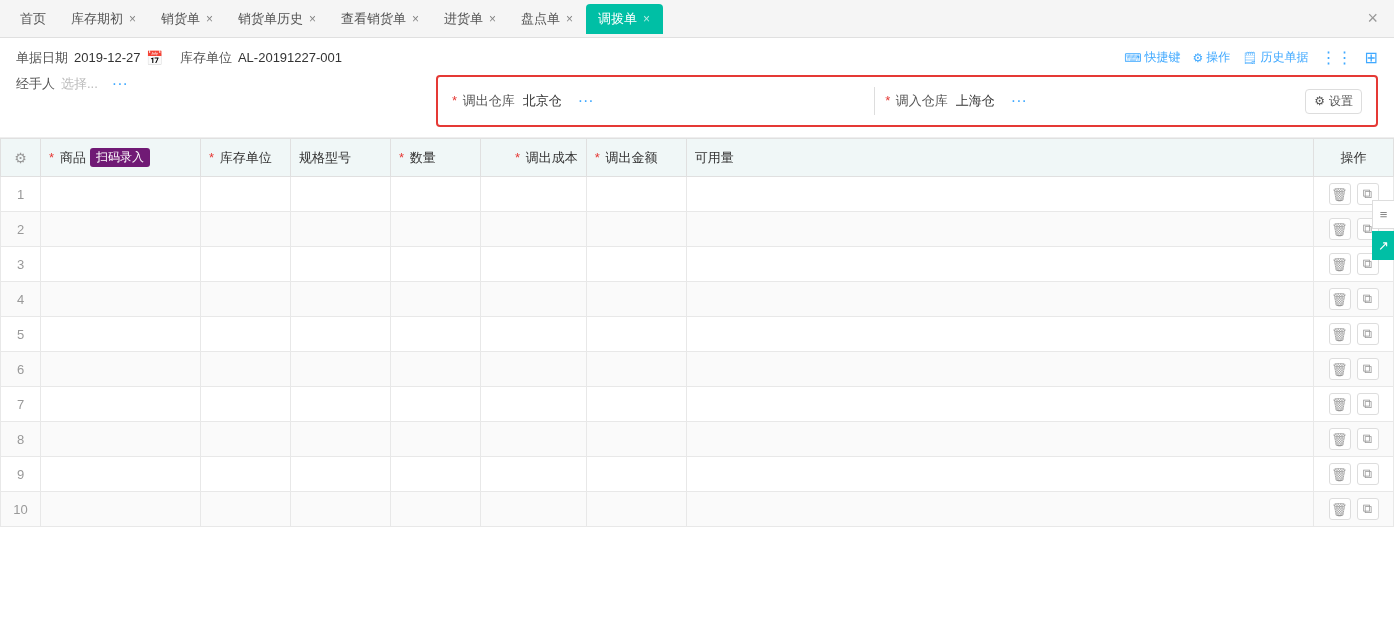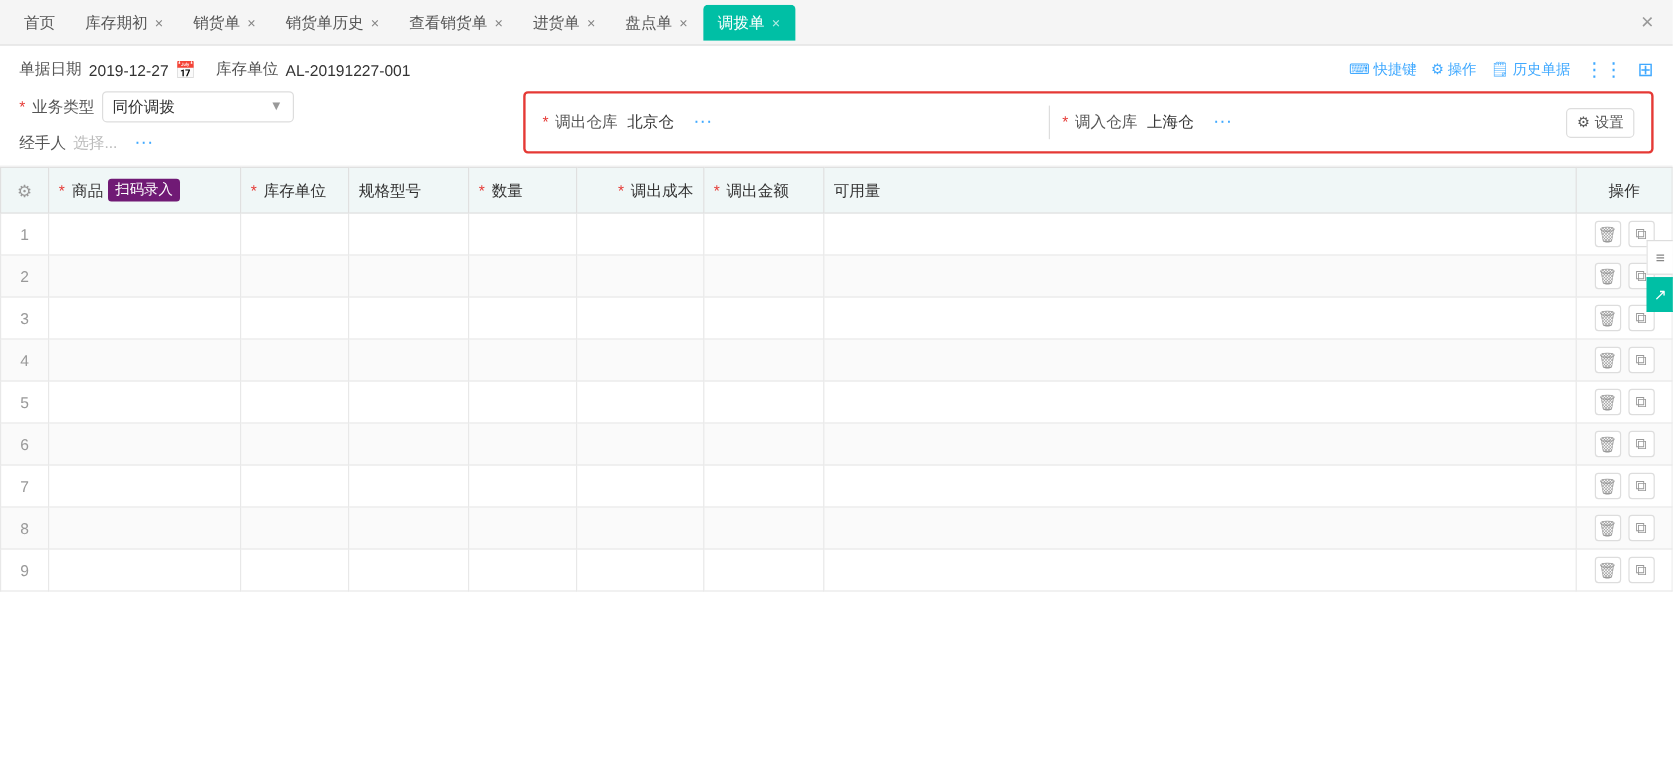--- a/index.html
+++ b/index.html
@@ -337,30 +337,20 @@
           <span>历史单据</span>
         </div>
         <div style="font-size:16px; color:#40a9ff;">⋮⋮</div>
         <div style="font-size:16px; color:#40a9ff;">⊞</div>
       </div>
     </div>
 
     <div class="main-form-row">
 
       <div class="left-section">
-        <div class="form-field">
-          <span class="field-label">
-            <span class="required-star">*</span>
-            <span>业务类型</span>
-          </span>
-          <div class="form-select">
-            <span>同价调拨</span>
-            <span class="arrow">▼</span>
-          </div>
-        </div>
         <div class="person-row">
           <span class="field-label">经手人</span>
           <span class="person-placeholder" style="cursor:pointer;">选择...</span>
           <span class="field-more">···</span>
         </div>
       </div>
 
       <div class="right-section">
         <div class="field-group">
           <span class="field-label">
@@ -566,20 +556,36 @@
     <td></td>
     <td></td>
     <td></td>
     <td style="padding:0;">
       <div class="op-cell">
         <div class="op-btn">🗑</div>
         <div class="op-btn">⧉</div>
       </div>
     </td>
   </tr>
+          <tr>
+    <td class="row-num">10</td>
+    <td style="cursor:pointer;"></td>
+    <td></td>
+    <td></td>
+    <td></td>
+    <td></td>
+    <td></td>
+    <td></td>
+    <td style="padding:0;">
+      <div class="op-cell">
+        <div class="op-btn">🗑</div>
+        <div class="op-btn">⧉</div>
+      </div>
+    </td>
+  </tr>
         </tbody>
     </table>
   </div>
 </div>
 
 <div class="side-float">
   <div class="side-float-btn">≡</div>
   <div class="side-float-btn teal">↗</div>
 </div>
 

